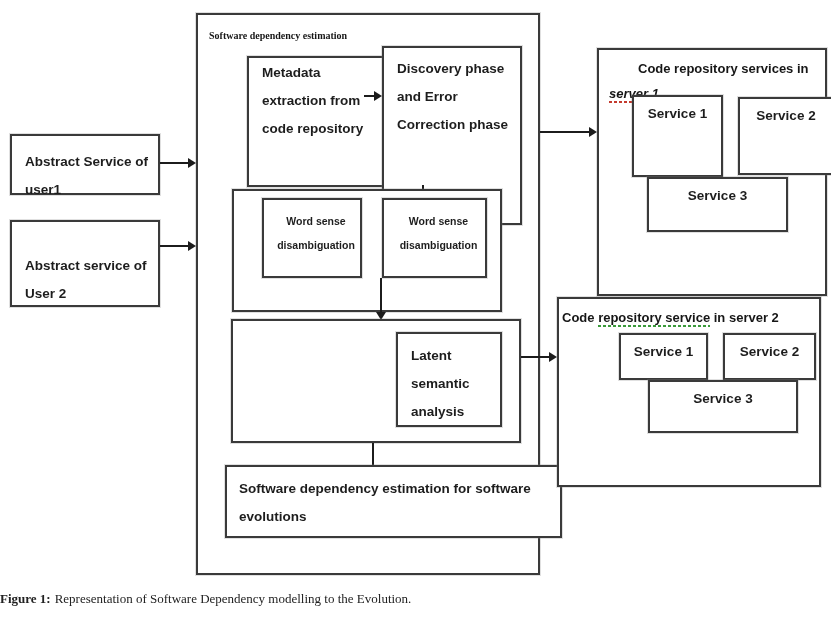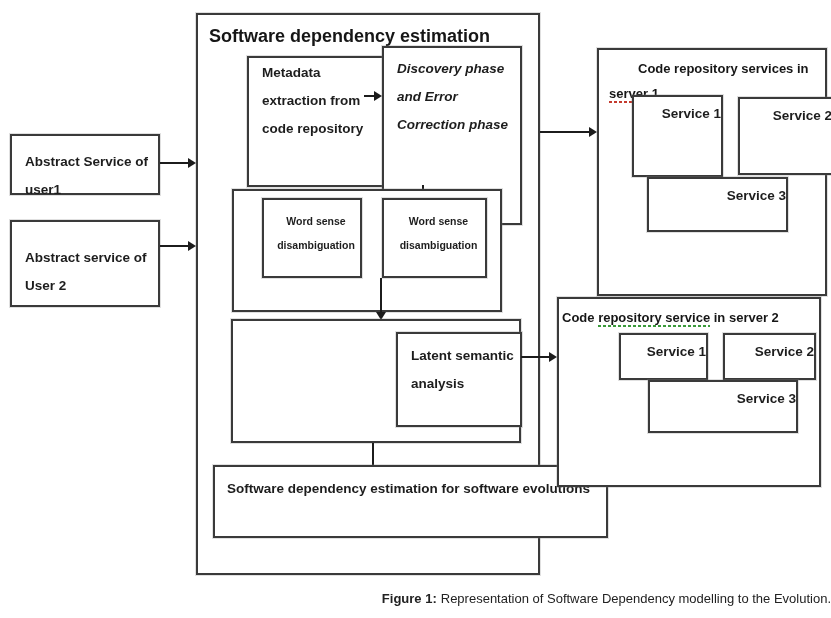--- a/index.html
+++ b/index.html
@@ -9,97 +9,99 @@
     font-family:"Liberation Sans",sans-serif;color:#1d1d1d;
   }
   .box{
     position:absolute;background:#ffffff;border:2px solid #3a3a3a;
     font-weight:bold;font-size:13.5px;line-height:28px;
     box-shadow:0 0 0 1px rgba(130,130,130,.25);
   }
   .container-box{background:#ffffff;}
   .pad{padding:10px 6px 6px 13px;}
   .outer-title{
-    position:absolute;left:11px;top:7px;font-weight:bold;font-size:18px;color:#161616;
+    position:absolute;left:11px;top:7px;font-weight:bold;font-size:10px;color:#161616;
     white-space:nowrap;
+    font-family:Liberation Serif, serif;
   }
   .server-title{
     position:absolute;left:10px;top:6px;font-weight:bold;font-size:13px;line-height:25px;color:#161616;
   }
   .svc{
-    text-align:right;padding-top:8px;font-size:13.5px;font-weight:bold;line-height:18px;
+    text-align:center;padding-top:8px;font-size:13.5px;font-weight:bold;line-height:18px;
   }
   .small-text{font-size:10.5px;line-height:24px;font-weight:bold;padding:9px 3px 3px 11px;text-align:center;}
   .h-arrow{position:absolute;height:2px;background:#1c1c1c;}
   .h-arrow::after{
     content:"";position:absolute;right:-7px;top:-4px;width:0;height:0;
     border-left:8px solid #1c1c1c;border-top:5px solid transparent;border-bottom:5px solid transparent;
   }
   .v-arrow{position:absolute;width:2px;background:#1c1c1c;}
   .v-arrow::after{
     content:"";position:absolute;bottom:-8px;left:-4px;width:0;height:0;
     border-top:8px solid #1c1c1c;border-left:5px solid transparent;border-right:5px solid transparent;
   }
   .squiggle-red{
     background:repeating-linear-gradient(90deg,#c43b2e 0 3px,rgba(0,0,0,0) 3px 5px) left bottom/100% 2px no-repeat;
     padding-bottom:2px;
+    font-style:italic;
   }
   .squiggle-green{
     background:repeating-linear-gradient(90deg,#3a9a3a 0 3px,rgba(0,0,0,0) 3px 5px) left bottom/100% 2px no-repeat;
     padding-bottom:2px;
   }
   .caption{
-    position:absolute;left:0;top:591px;width:831px;text-align:right;
-    font-size:13px;color:#222;font-family:Liberation Sans, sans-serif;
+    position:absolute;left:0;top:591px;width:831px;text-align:left;
+    font-size:13px;color:#222;font-family:Liberation Serif, serif;
   }
   .caption b{margin-right:4px;}
 </style>
 </head>
 <body>
 
 <div class="canvas">
 
   <div class="box container-box" style="left:196px;top:13px;width:344px;height:562px;">
     <div class="outer-title">Software dependency estimation</div>
   </div>
 
   <div class="box pad" style="left:10px;top:134px;width:150px;height:61px;padding-top:12px;">
     <span>Abstract Service of user1</span>
   </div>
-  <div class="box pad" style="left:10px;top:220px;width:150px;height:87px;padding-top:22px;">
+  <div class="box pad" style="left:10px;top:220px;width:150px;height:87px;padding-top:30px;">
     <span>Abstract service of User 2</span>
   </div>
   <div class="h-arrow" style="left:160px;top:162px;width:29px;"></div>
   <div class="h-arrow" style="left:160px;top:245px;width:29px;"></div>
 
   <div class="box pad" style="left:223px;top:56px;width:141px;height:131px;padding-top:1px;margin-left:24px;">
     <span>Metadata extraction from code repository</span>
   </div>
-  <div class="box pad" style="left:382px;top:46px;width:140px;height:179px;padding-top:7px;padding-right:4px;font-style:italic;">
+  <div class="box pad" style="left:382px;top:46px;width:140px;height:179px;padding-top:7px;padding-right:4px;">
     <span>Discovery phase and Error Correction phase</span>
   </div>
   <div class="h-arrow" style="left:364px;top:95px;width:11px;"></div>
   <div class="v-arrow" style="left:422px;top:185px;height:4px;"></div>
 
   <div class="box container-box" style="left:232px;top:189px;width:270px;height:123px;"></div>
   <div class="box small-text" style="left:262px;top:198px;width:100px;height:80px;">
     <span>Word sense disambiguation</span>
   </div>
   <div class="box small-text" style="left:382px;top:198px;width:105px;height:80px;">
     <span>Word sense disambiguation</span>
   </div>
   <div class="v-arrow" style="left:380px;top:278px;height:34px;"></div>
 
   <div class="box container-box" style="left:231px;top:319px;width:290px;height:124px;"></div>
-  <div class="box pad" style="left:396px;top:332px;width:126px;height:95px;padding-top:8px;">
+  <div class="box pad" style="left:396px;top:332px;width:106px;height:95px;padding-top:8px;">
     <span>Latent semantic analysis</span>
   </div>
   <div class="v-arrow" style="left:372px;top:443px;height:24px;"></div>
 
-  <div class="box pad" style="left:213px;top:465px;width:395px;height:73px;padding-top:8px;padding-left:12px;">
+  <div class="box pad" style="left:225px;top:465px;width:337px;height:73px;padding-top:8px;padding-left:12px;">
     <span>Software dependency estimation for software evolutions</span>
   </div>
 
   <div class="h-arrow" style="left:540px;top:131px;width:50px;"></div>
   <div class="h-arrow" style="left:521px;top:356px;width:29px;"></div>
 
   <div class="box container-box" style="left:597px;top:48px;width:230px;height:248px;">
     <div class="server-title">
       <span style="display:block;margin-left:29px;">Code repository services in</span>
       <span class="squiggle-red">server 1</span>

